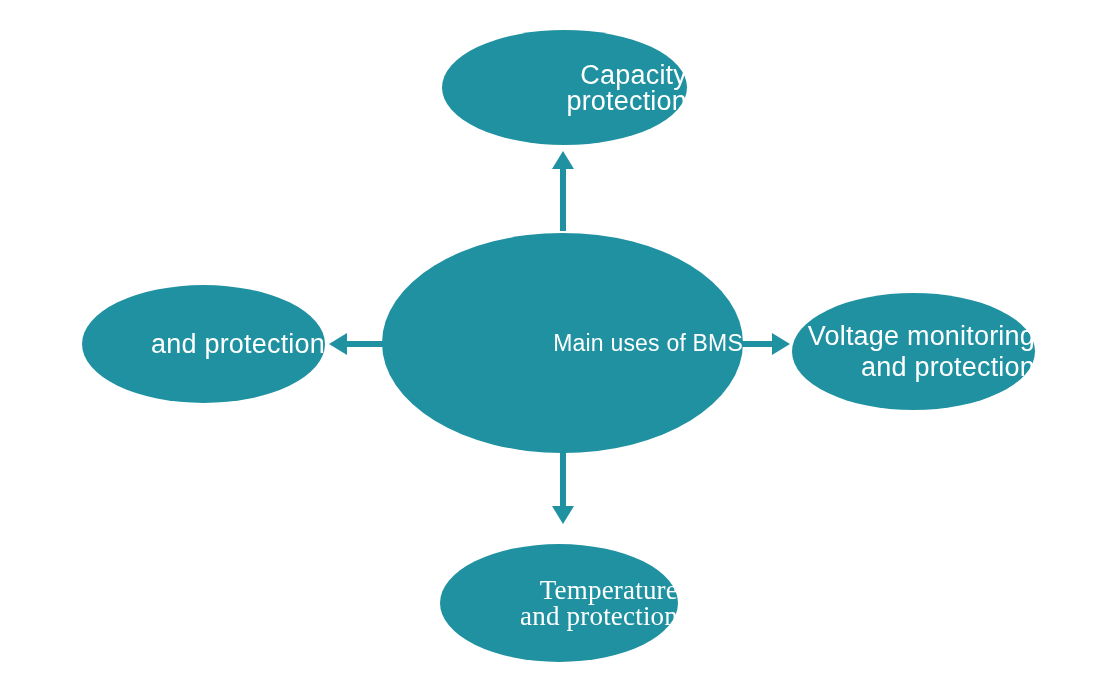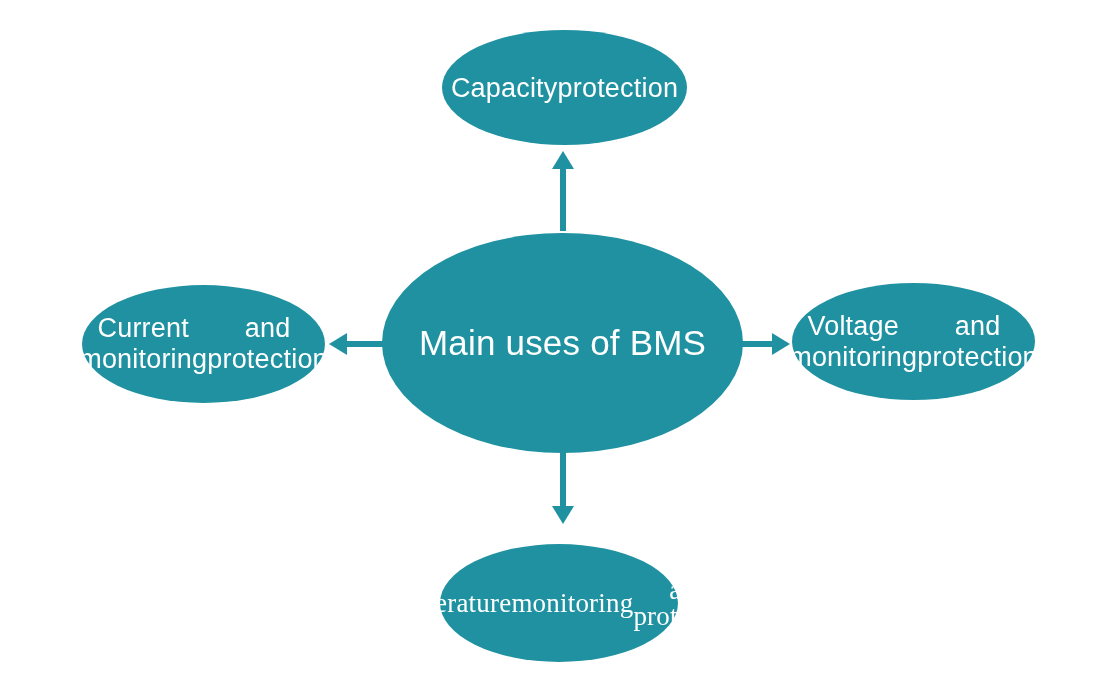--- a/index.html
+++ b/index.html
@@ -16,42 +16,42 @@
     background: var(--bg);
     overflow: hidden;
     font-family: "Liberation Sans", sans-serif;
   }
   .node {
     position: absolute;
     background: var(--accent);
     border-radius: 50%;
     color: var(--text);
     display: flex;
-    flex-direction: row;
-    align-items: center;
+    flex-direction: column;
+    align-items: flex-end;
     justify-content: center;
     text-align: center;
     letter-spacing: 0.2px;
   }
   .node .line { display: block; }
 
   #node-center {
     left: 382px; top: 233px; width: 361px; height: 220px;
-    font-size: 35px; line-height: 40px;
+    font-size: 23px; line-height: 40px;
   }
   #node-top {
     left: 442px; top: 30px; width: 245px; height: 115px;
     font-size: 27px; line-height: 26px;
   }
   #node-left {
     left: 82px; top: 285px; width: 243px; height: 118px;
     font-size: 27px; line-height: 31px;
   }
   #node-right {
-    left: 792px; top: 283px; width: 243px; height: 117px;
+    left: 792px; top: 293px; width: 243px; height: 117px;
     font-size: 27px; line-height: 31px;
   }
   #node-bottom {
     left: 440px; top: 544px; width: 238px; height: 118px;
     font-size: 27px; line-height: 26px; font-family: Liberation Serif, serif;
   }
 
   .arrow { position: absolute; }
   .arrow svg { display: block; }
   .arrow .shape { fill: var(--accent); }
@@ -97,28 +97,26 @@
   <div class="node" id="node-center">
     <span class="line">Main uses of BMS</span>
   </div>
 
   <div class="node" id="node-top">
     <span class="line">Capacity</span>
     <span class="line">protection</span>
   </div>
 
   <div class="node" id="node-left">
-    <span class="line">Current monitoring</span>
     <span class="line">and protection</span>
   </div>
 
   <div class="node" id="node-right">
     <span class="line">Voltage monitoring</span>
     <span class="line">and protection</span>
   </div>
 
   <div class="node" id="node-bottom">
     <span class="line">Temperature</span>
-    <span class="line">monitoring</span>
     <span class="line">and protection</span>
   </div>
 
 </div>
 
 </body></html>

